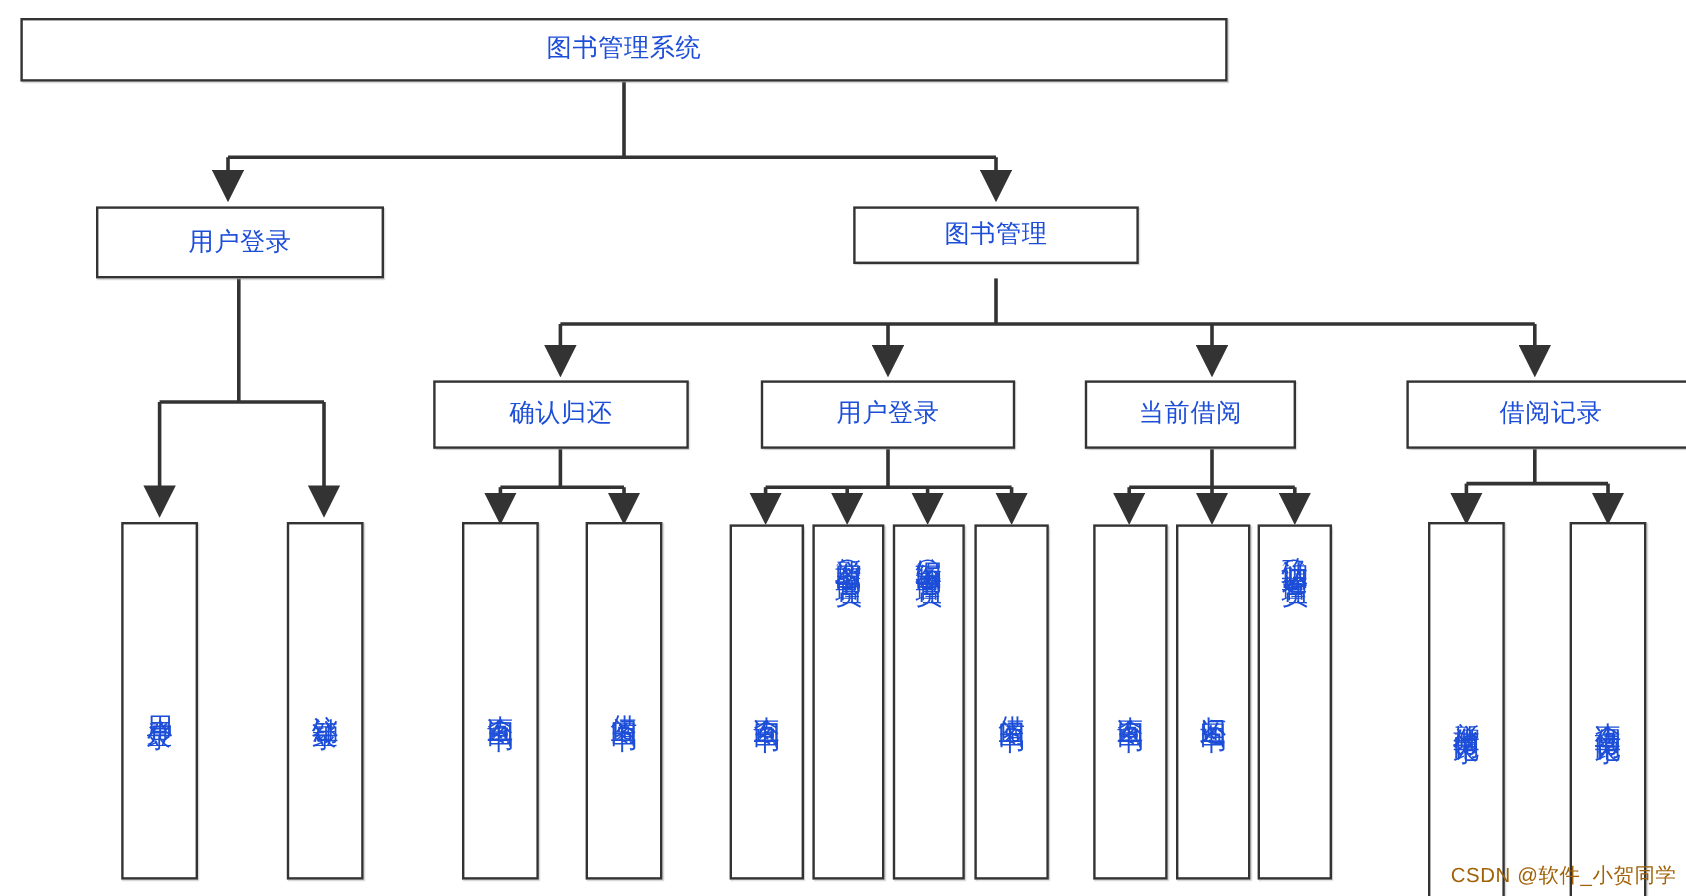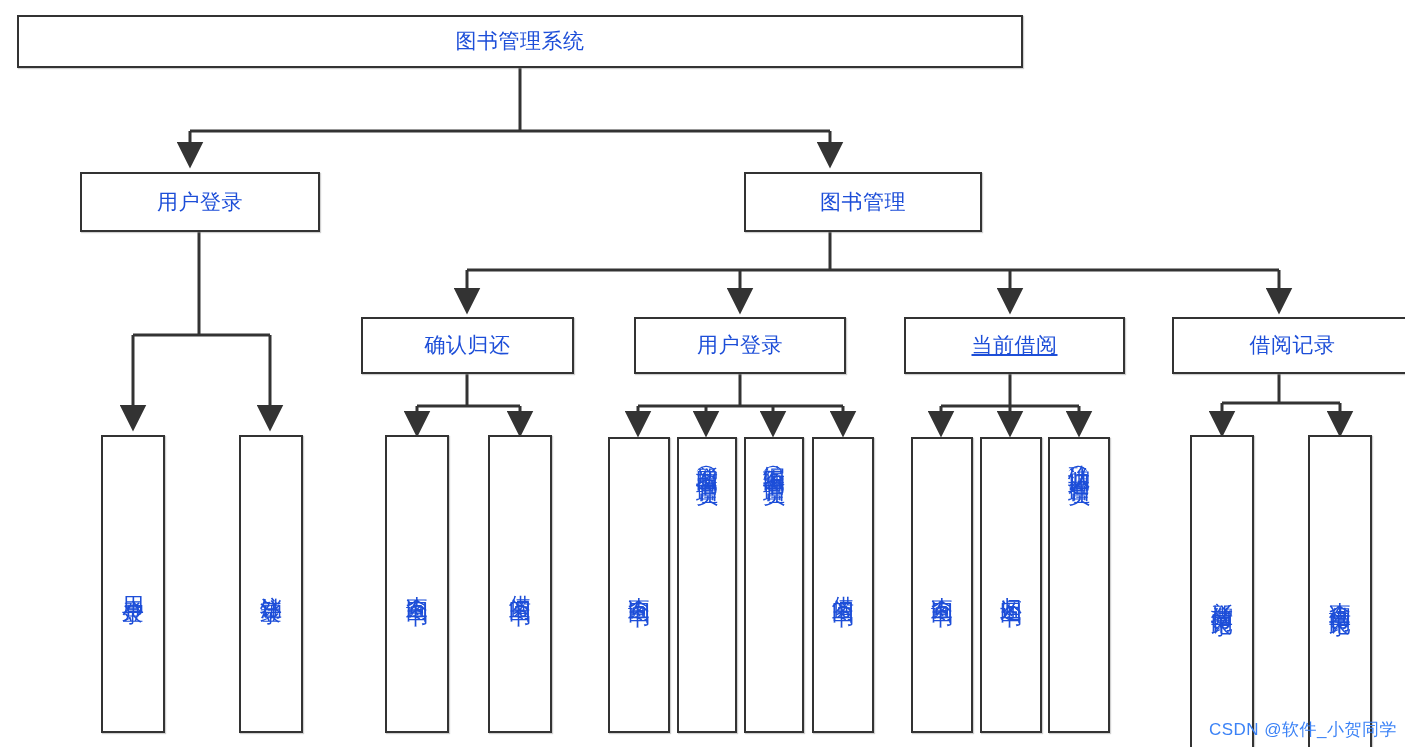--- a/index.html
+++ b/index.html
@@ -60,21 +60,21 @@
     top: 0;
     width: 1405px;
     height: 747px;
     pointer-events: none;
   }
   #watermark {
     position: absolute;
     right: 8px;
     bottom: 6px;
     font-size: 17px;
-    color: #3b82f6;
+    color: #a16207;
     white-space: nowrap;
     letter-spacing: 0.5px;
   }
 </style>
 </head>
 <body>
 
 <div id="canvas">
 
   <svg id="wires" viewBox="0 0 1405 747">
@@ -127,31 +127,31 @@
     </g>
   </svg>
 
   <div class="node horiz" style="left:17px; top:15px; width:1006px; height:53px;">
     <span class="lbl">图书管理系统</span>
   </div>
 
   <div class="node horiz" style="left:80px; top:172px; width:240px; height:60px;">
     <span class="lbl">用户登录</span>
   </div>
-  <div class="node horiz" style="left:744px; top:172px; width:238px; height:60px;">
+  <div class="node horiz" style="left:711px; top:172px; width:238px; height:48px;">
     <span class="lbl">图书管理</span>
   </div>
 
   <div class="node horiz" style="left:361px; top:317px; width:213px; height:57px;">
     <span class="lbl">确认归还</span>
   </div>
   <div class="node horiz" style="left:634px; top:317px; width:212px; height:57px;">
     <span class="lbl">用户登录</span>
   </div>
-  <div class="node horiz" style="left:904px; top:317px; width:221px; height:57px;text-decoration:underline;">
+  <div class="node horiz" style="left:904px; top:317px; width:176px; height:57px;">
     <span class="lbl">当前借阅</span>
   </div>
   <div class="node horiz" style="left:1172px; top:317px; width:241px; height:57px;">
     <span class="lbl">借阅记录</span>
   </div>
 
   <div class="node vert mid" style="left:101px; top:435px; width:64px; height:298px;">
     <span class="lbl">用户登录</span>
   </div>
   <div class="node vert mid" style="left:239px; top:435px; width:64px; height:298px;">

